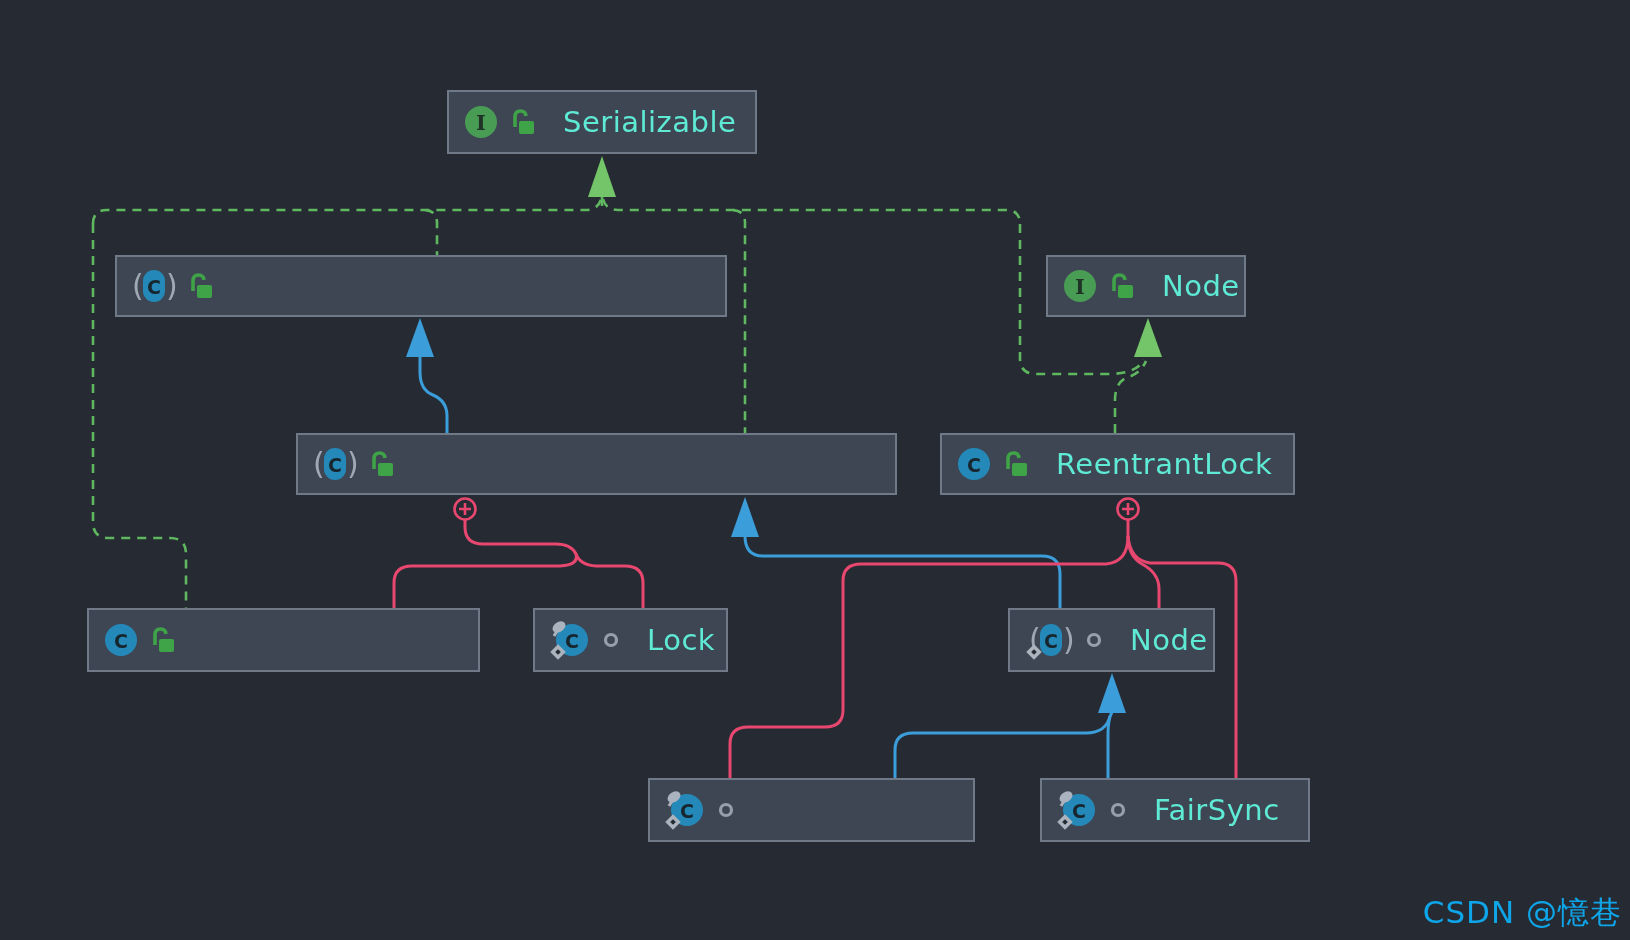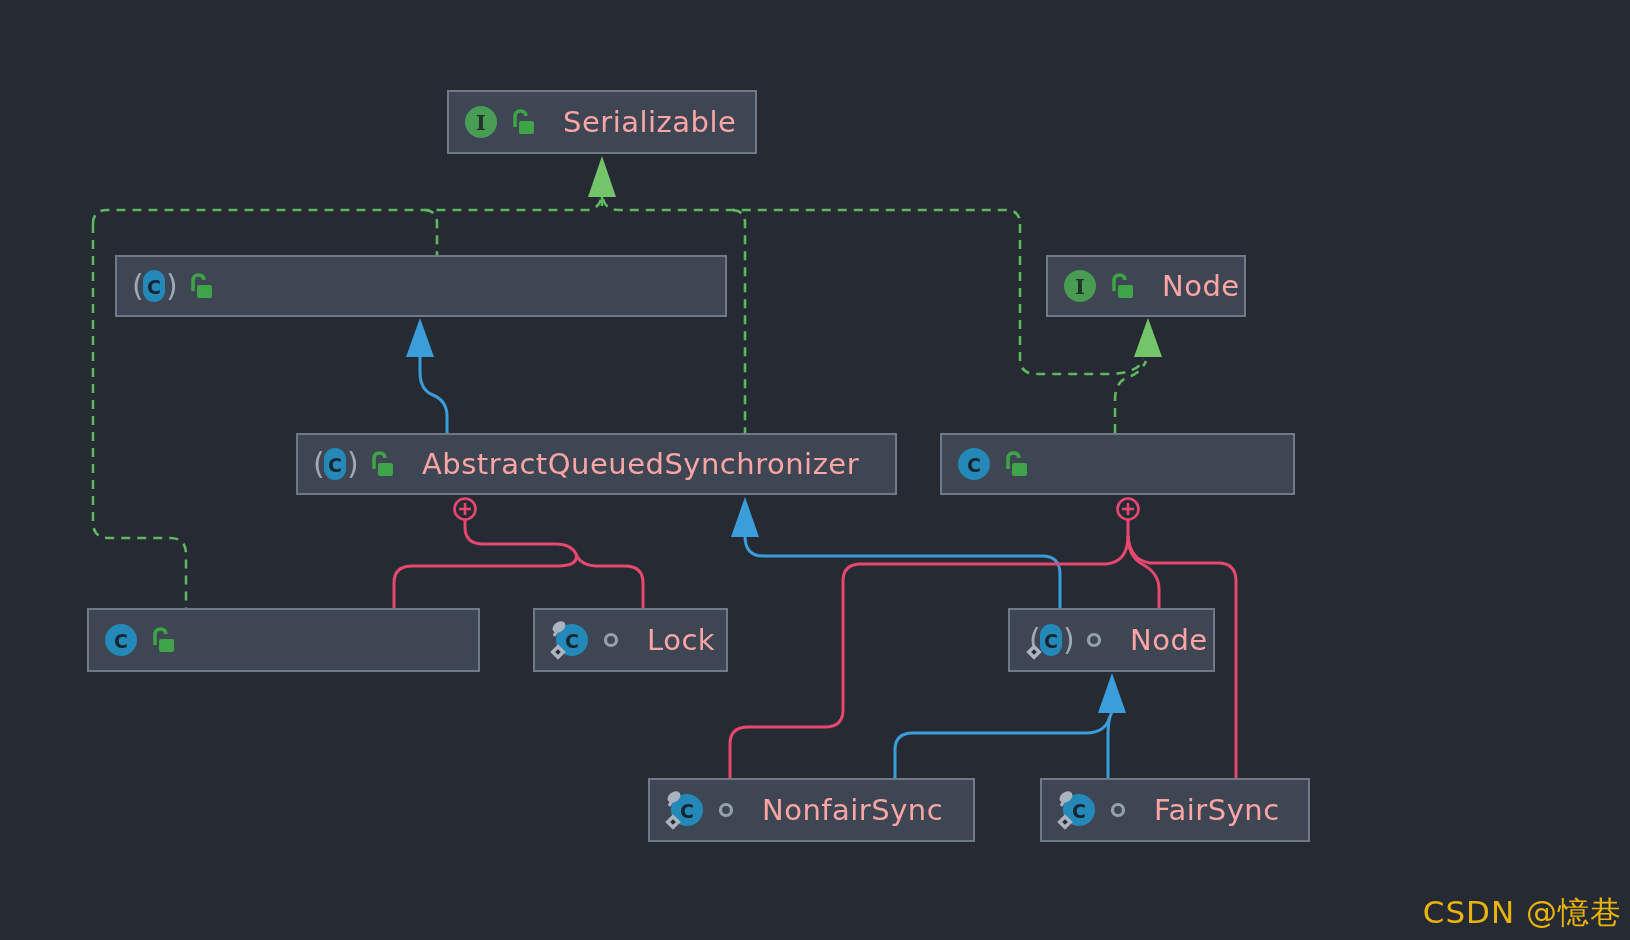--- a/index.html
+++ b/index.html
@@ -8,26 +8,26 @@
     background:#262B33;
     font-family:"DejaVu Sans",sans-serif;
   }
   #edges{position:absolute;left:0;top:0;width:1630px;height:940px;}
   .node{
     position:absolute;display:flex;align-items:center;
     background:#3E4654;border:2px solid #6F7987;box-sizing:border-box;
     padding-left:14px;gap:11px;
   }
   .node .label{
-    color:#fca5a5;font-size:29px;letter-spacing:0.5px;white-space:nowrap;
+    color:#5eead4;font-size:29px;letter-spacing:0.5px;white-space:nowrap;
     padding-left:16px;
   }
   .icn{display:block;flex:0 0 auto;}
   #watermark{
-    position:absolute;right:8px;top:892px;color:#eab308;font-size:31px;
+    position:absolute;right:8px;top:892px;color:#0ea5e9;font-size:31px;
     letter-spacing:1px;white-space:nowrap;
   }
 </style>
 </head>
 <body>
 
 <div id="canvas">
 
   <svg id="edges" viewBox="0 0 1630 940">
 
@@ -118,32 +118,32 @@
     <svg class="icn" width="46" height="36" viewBox="0 0 46 36">
       <text x="1" y="28" font-size="30" font-family="DejaVu Sans,sans-serif" fill="#9FA9B4">(</text>
       <rect x="12" y="2" width="22" height="32" rx="11" fill="#2489B8"></rect>
       <text x="23" y="25.5" text-anchor="middle" font-family="DejaVu Sans,sans-serif" font-weight="bold" font-size="19" fill="#17262E">C</text>
       <text x="35" y="28" font-size="30" font-family="DejaVu Sans,sans-serif" fill="#9FA9B4">)</text>
     </svg>
     <svg class="icn" width="26" height="30" viewBox="0 0 26 30">
       <path d="M 5,20 V 10 Q 5,4 10.5,4 Q 15.5,4 16,9" fill="none" stroke="#3FA347" stroke-width="3.6"></path>
       <rect x="9" y="14" width="15" height="13" rx="2" fill="#3FA347"></rect>
     </svg>
-    <span class="label">AbstractQueuedSynchronizer</span>
   </div>
 
   <div class="node" style="left:940px;top:433px;width:355px;height:62px;">
     <svg class="icn" width="36" height="36" viewBox="0 0 36 36">
       <circle cx="18" cy="18" r="16" fill="#2489B8"></circle>
       <text x="18" y="25.5" text-anchor="middle" font-family="DejaVu Sans,sans-serif" font-weight="bold" font-size="19" fill="#17262E">C</text>
     </svg>
     <svg class="icn" width="26" height="30" viewBox="0 0 26 30">
       <path d="M 5,20 V 10 Q 5,4 10.5,4 Q 15.5,4 16,9" fill="none" stroke="#3FA347" stroke-width="3.6"></path>
       <rect x="9" y="14" width="15" height="13" rx="2" fill="#3FA347"></rect>
     </svg>
+    <span class="label">ReentrantLock</span>
   </div>
 
   <div class="node" style="left:87px;top:608px;width:393px;height:64px;">
     <svg class="icn" width="36" height="36" viewBox="0 0 36 36">
       <circle cx="18" cy="18" r="16" fill="#2489B8"></circle>
       <text x="18" y="25.5" text-anchor="middle" font-family="DejaVu Sans,sans-serif" font-weight="bold" font-size="19" fill="#17262E">C</text>
     </svg>
     <svg class="icn" width="26" height="30" viewBox="0 0 26 30">
       <path d="M 5,20 V 10 Q 5,4 10.5,4 Q 15.5,4 16,9" fill="none" stroke="#3FA347" stroke-width="3.6"></path>
       <rect x="9" y="14" width="15" height="13" rx="2" fill="#3FA347"></rect>
@@ -195,21 +195,20 @@
         <path d="M 8,12 L 5,17" stroke="#ABB4BE" stroke-width="3"></path>
       </g>
       <g>
         <rect x="3.5" y="27.5" width="11" height="11" fill="#ABB4BE" transform="rotate(45 9 33)"></rect>
         <rect x="7" y="31" width="4" height="4" fill="#262B33" transform="rotate(45 9 33)"></rect>
       </g>
     </svg>
     <svg class="icn" width="18" height="18" viewBox="0 0 18 18">
       <circle cx="9" cy="9" r="5.5" fill="none" stroke="#95A0AC" stroke-width="3.2"></circle>
     </svg>
-    <span class="label">NonfairSync</span>
   </div>
 
   <div class="node" style="left:1040px;top:778px;width:270px;height:64px;">
     <svg class="icn" width="42" height="42" viewBox="0 0 42 42">
       <circle cx="23" cy="21" r="16" fill="#2489B8"></circle>
       <text x="23" y="28.5" text-anchor="middle" font-family="DejaVu Sans,sans-serif" font-weight="bold" font-size="19" fill="#17262E">C</text>
       <g>
         <ellipse cx="10" cy="8" rx="7" ry="5" fill="#ABB4BE" transform="rotate(-35 10 8)"></ellipse>
         <path d="M 8,12 L 5,17" stroke="#ABB4BE" stroke-width="3"></path>
       </g>

